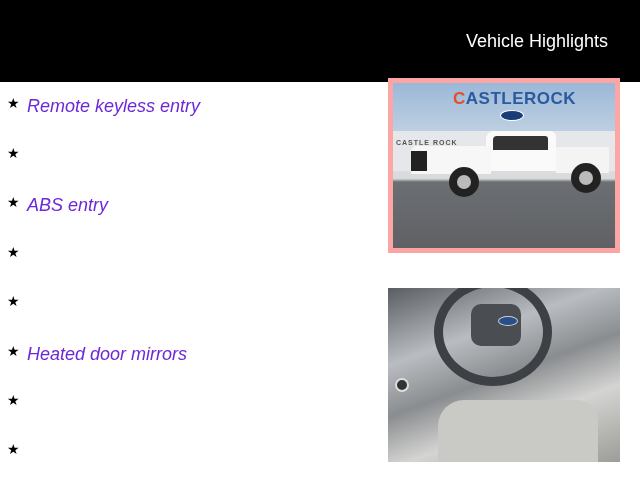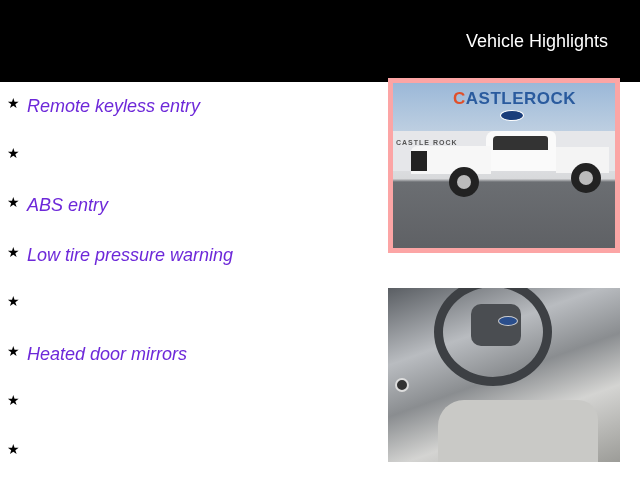--- a/index.html
+++ b/index.html
@@ -49,21 +49,20 @@
   </li>
   <li class="feature" style="top:50px">
     <span class="star">★</span>
   </li>
   <li class="feature" style="top:99px">
     <span class="star">★</span>
     <span class="label">ABS entry</span>
   </li>
   <li class="feature" style="top:149px">
     <span class="star">★</span>
-    <span class="label">Low tire pressure warning</span>
   </li>
   <li class="feature" style="top:198px">
     <span class="star">★</span>
   </li>
   <li class="feature" style="top:248px">
     <span class="star">★</span>
     <span class="label">Heated door mirrors</span>
   </li>
   <li class="feature" style="top:297px">
     <span class="star">★</span>

